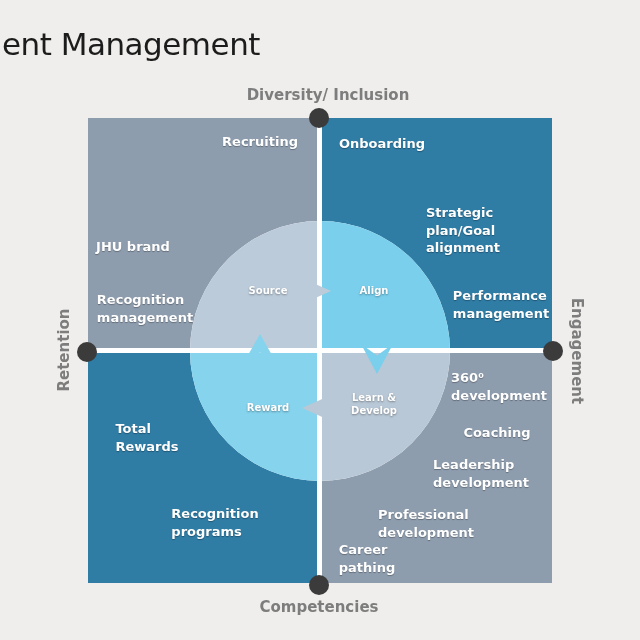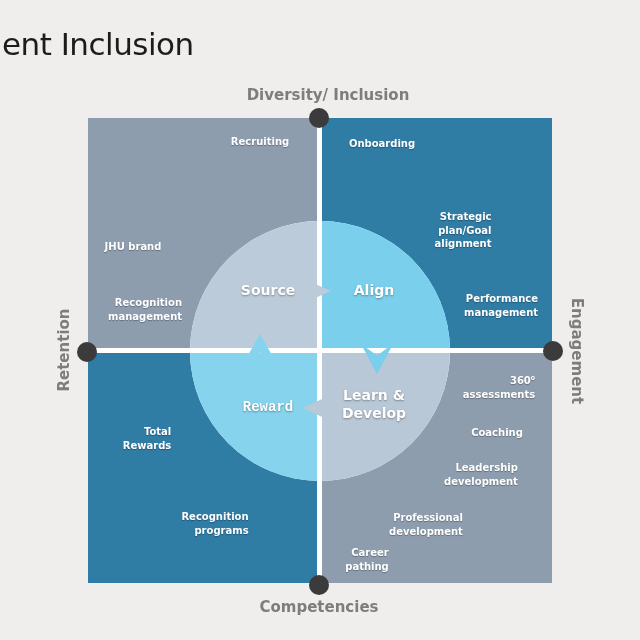--- a/index.html
+++ b/index.html
@@ -42,33 +42,33 @@
   .dot{position:absolute;width:20px;height:20px;border-radius:50%;background:var(--dot,#3b3b3b);z-index:6;}
   
   .axis{position:absolute;font-weight:bold;font-size:15px;color:var(--axis-text,#7d7d7d);
     white-space:nowrap;z-index:6;}
   .axis-top{left:319px;top:86px;transform:translateX(-50%);margin-left:9px;}
   .axis-bottom{left:319px;top:598px;transform:translateX(-50%);}
   .axis-left{left:64px;top:350px;transform:translate(-50%,-50%) rotate(-90deg);}
   .axis-right{left:577px;top:351px;transform:translate(-50%,-50%) rotate(90deg);}
   
   .item{position:absolute;transform:translate(-50%,-50%);color:var(--item-text,#ffffff);
-    font-weight:bold;font-size:10px;line-height:1.35;text-align:right;white-space:pre-line;
+    font-weight:bold;font-size:13px;line-height:1.35;text-align:left;white-space:pre-line;
     text-shadow:0 1px 1px rgba(0,0,0,.30);z-index:4;}
   
   .cycle-label{position:absolute;transform:translate(-50%,-50%);color:var(--item-text,#ffffff);
-    font-weight:bold;font-size:14px;line-height:1.3;text-align:center;white-space:pre-line;
+    font-weight:bold;font-size:10px;line-height:1.3;text-align:center;white-space:pre-line;
     text-shadow:0 1px 2px rgba(0,0,0,.35);z-index:4;}
 </style>
 </head>
 <body>
 
 <div id="stage">
 
-  <div class="title">ent Inclusion</div>
+  <div class="title">ent Management</div>
 
   <div class="matrix">
     <div class="quad quad-tl"></div>
     <div class="quad quad-tr"></div>
     <div class="quad quad-bl"></div>
     <div class="quad quad-br"></div>
   </div>
 
   <div class="circle">
     <div class="seg seg-source"></div>
@@ -77,21 +77,21 @@
     <div class="seg seg-learn"></div>
   </div>
 
   <div class="chev chev-right"></div>
   <div class="chev chev-down"></div>
   <div class="chev chev-left"></div>
   <div class="chev chev-up"></div>
 
   <div class="cycle-label" style="left:268px;top:290px;">Source</div>
   <div class="cycle-label" style="left:374px;top:290px;">Align</div>
-  <div class="cycle-label" style="left:268px;top:407px;font-family:Liberation Mono, monospace;">Reward</div>
+  <div class="cycle-label" style="left:268px;top:407px;">Reward</div>
   <div class="cycle-label" style="left:374px;top:404px;">Learn &amp;
 Develop</div>
 
   <div class="dot" style="left:309px;top:108px;"></div>
   <div class="dot" style="left:543px;top:341px;"></div>
   <div class="dot" style="left:309px;top:575px;"></div>
   <div class="dot" style="left:77px;top:342px;"></div>
 
   <div class="axis axis-top">Diversity/ Inclusion</div>
   <div class="axis axis-right">Engagement</div>
@@ -109,21 +109,21 @@
 alignment</div>
   <div class="item" style="left:501px;top:305px;">Performance
 management</div>
 
   <div class="item" style="left:147px;top:438px;">Total
 Rewards</div>
   <div class="item" style="left:215px;top:523px;">Recognition
 programs</div>
 
   <div class="item" style="left:499px;top:387px;">360⁰
-assessments</div>
+development</div>
   <div class="item" style="left:497px;top:433px;">Coaching</div>
   <div class="item" style="left:481px;top:474px;">Leadership
 development</div>
   <div class="item" style="left:426px;top:524px;">Professional
 development</div>
   <div class="item" style="left:367px;top:559px;">Career
 pathing</div>
 
 </div>
 

